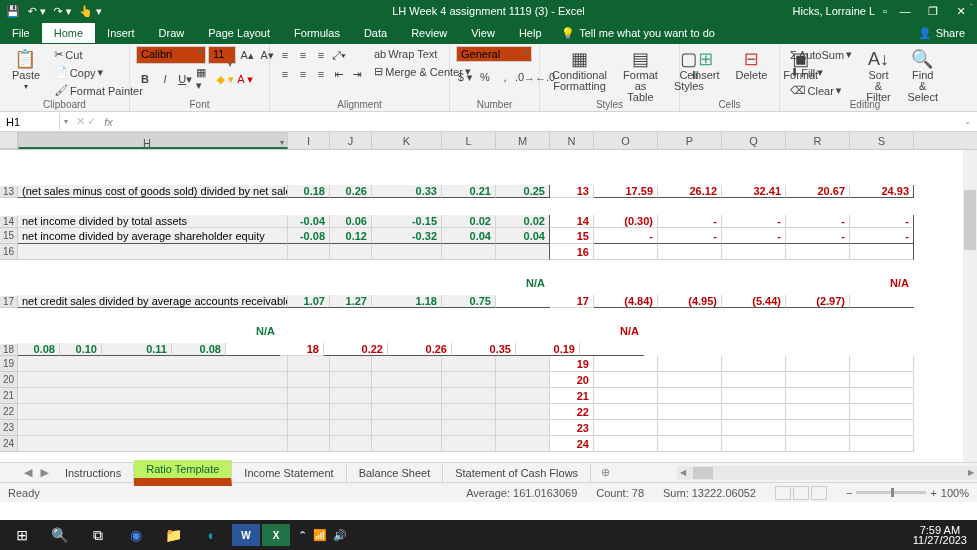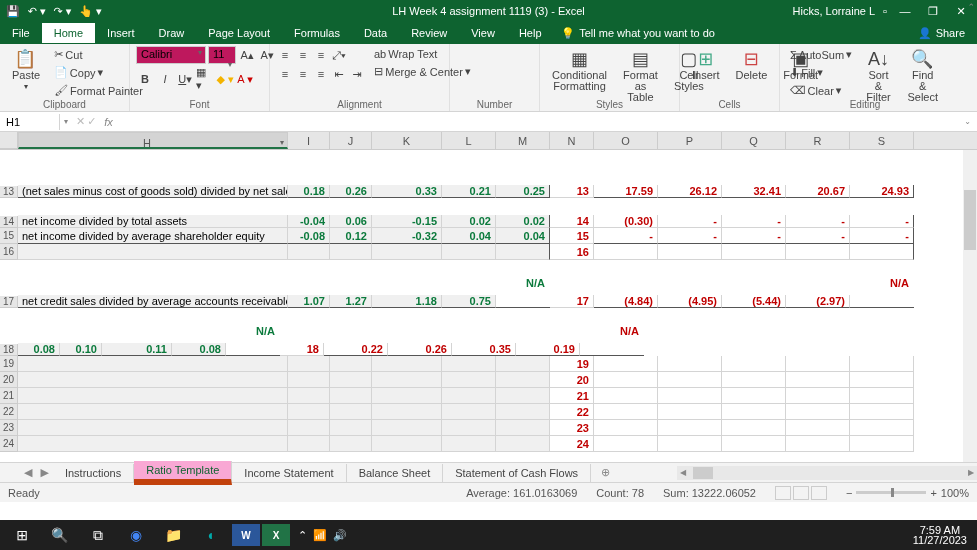--- a/index.html
+++ b/index.html
@@ -16,21 +16,21 @@
 .menubar .tell{display:flex;align-items:center;gap:4px;padding:0 8px}
 .menubar .share{margin-left:auto;padding:0 12px;display:flex;align-items:center;gap:4px}
 .ribbon{height:68px;background:#f3f3f3;border-bottom:1px solid #d4d4d4;display:flex}
 .rgroup{border-right:1px solid #e0e0e0;padding:2px 6px;display:flex;flex-direction:column;position:relative}
 .rgroup .body{flex:1;display:flex;gap:4px;align-items:flex-start}
 .rgroup .label{text-align:center;color:#666;font-size:10px;position:absolute;bottom:1px;left:0;right:0}
 .rbtn{padding:2px 4px;color:#444;display:flex;align-items:center;gap:2px;white-space:nowrap}
 .bigbtn{display:flex;flex-direction:column;align-items:center;justify-content:center;padding:2px 6px;color:#444;text-align:center;line-height:11px}
 .bigbtn .ic{font-size:18px;height:22px;display:flex;align-items:center}
 .col{display:flex;flex-direction:column;gap:1px}
-.sel{border:1px solid #ccc;background:#be185d;padding:1px 16px 1px 4px;position:relative;min-width:50px}
+.sel{border:1px solid #ccc;background:#c2410c;padding:1px 16px 1px 4px;position:relative;min-width:50px}
 .sel::after{content:"▾";position:absolute;right:3px;color:#666;font-size:8px}
 .iconbtn{width:18px;height:18px;display:inline-flex;align-items:center;justify-content:center;color:#444}
 .namebox{height:20px;border-bottom:1px solid #d4d4d4;display:flex;align-items:center;background:#fff}
 .namebox .nb{width:60px;border-right:1px solid #d4d4d4;padding:2px 6px}
 .namebox .fx{width:16px;text-align:center;color:#888;font-style:italic}
 .namebox .btns{display:flex;gap:2px;padding:0 4px;color:#bbb}
 .grid{position:relative;height:330px;overflow:hidden}
 .colheads{display:flex;height:18px;background:#e6e6e6;border-bottom:1px solid #ccc}
 .corner{width:18px;background:#e6e6e6;border-right:1px solid #ccc;border-bottom:1px solid #ccc}
 .ch{border-right:1px solid #ccc;text-align:center;color:#555;line-height:18px}
@@ -43,21 +43,21 @@
 .cell{border-right:1px solid #d4d4d4;border-bottom:1px solid #d4d4d4;padding:0 4px;overflow:hidden;white-space:nowrap;display:flex;align-items:center}
 .cell.g{background:#f0f0f0}
 .cell.num{justify-content:flex-end;font-weight:bold}
 .cell.green{color:#0b7a3c}
 .cell.red{color:#c00000}
 .cell.bb{border-bottom:1px solid #555}
 .cell.br{border-right:1px solid #555}
 .tabs{height:20px;background:#f3f3f3;border-top:1px solid #d4d4d4;display:flex;align-items:center;padding-left:20px}
 .tabs .arr{color:#888;padding:0 4px}
 .tabs .st{padding:3px 12px;color:#444;border-right:1px solid #d4d4d4}
-.tabs .st.active{background:#f9a8d4;border-bottom:6px solid #c2410c;color:#0e6330}
+.tabs .st.active{background:#bef264;border-bottom:8px solid #c2410c;color:#0e6330}
 .tabs .add{padding:0 10px;color:#888}
 .tabs .hscroll{margin-left:auto;width:300px;height:14px;background:#e8e8e8;display:flex;align-items:center}
 .tabs .hscroll .tr{width:12px;text-align:center;color:#888;font-size:8px}
 .tabs .hscroll .thumb{height:12px;width:20px;background:#ccc;margin-left:4px}
 .status{height:20px;background:#f3f3f3;border-top:1px solid #d4d4d4;display:flex;align-items:center;padding:0 8px;color:#555;font-size:10px}
 .status .right{margin-left:auto;display:flex;gap:19px;align-items:center}
 .status .views{display:flex;gap:2px}
 .status .views span{width:16px;height:14px;border:1px solid #ccc;display:inline-block}
 .status .zoom{display:flex;align-items:center;gap:4px}
 .status .zoom .track{width:70px;height:3px;background:#ccc;position:relative}
@@ -178,20 +178,30 @@
         <div class="rbtn">
             <span>ab</span>
             <span>Wrap Text</span>
           </div>
         <div class="rbtn"><span>⊟</span><span>Merge &amp; Center</span> ▾</div>
       </div>
     </div>
     <div class="label">Alignment</div>
   </div>
   <div class="rgroup" style="width:90px">
+    <div class="body col">
+      <div class="sel" style="width:76px">General</div>
+      <div style="display:flex;gap:2px;margin-top:2px">
+        <span class="iconbtn">$ ▾</span>
+        <span class="iconbtn">%</span>
+        <span class="iconbtn">,</span>
+        <span class="iconbtn">.0→</span>
+        <span class="iconbtn">←.0</span>
+      </div>
+    </div>
     <div class="label">Number</div>
   </div>
   <div class="rgroup" style="width:140px">
     <div class="body">
       <div class="bigbtn">
           <span class="ic">▦</span>
           <span style="white-space:pre-line">Conditional
 Formatting</span>
         </div>
       <div class="bigbtn">

